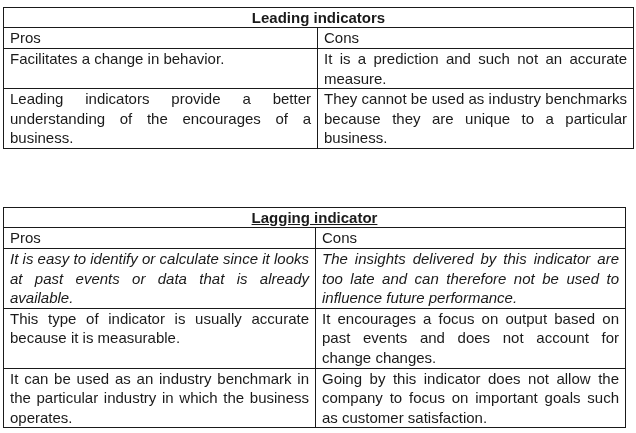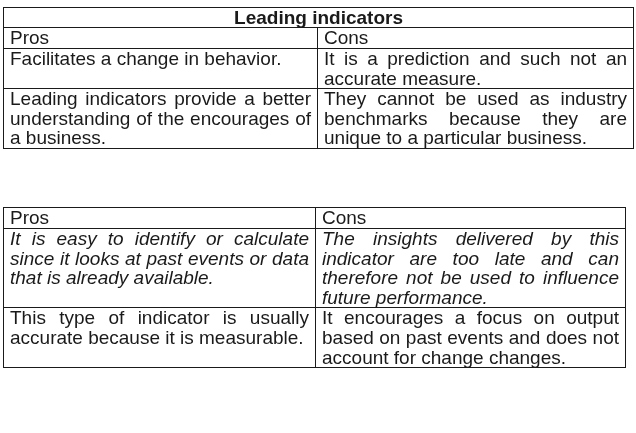--- a/index.html
+++ b/index.html
@@ -12,21 +12,21 @@
       height: 433px;
       position: relative;
       overflow: hidden;
       font-family: "Liberation Sans", "DejaVu Sans", sans-serif;
       color: #1a1a1a;
     }
     table.ind {
       position: absolute;
       border-collapse: collapse;
       table-layout: fixed;
-      font-size: 19px;
+      font-size: 15px;
       line-height: 19.6px;
     }
     table.ind td, table.ind th {
       border: 1px solid #1a1a1a;
       padding: 0 6px 0 6px;
       vertical-align: top;
       text-align: justify;
       text-align-last: left;
       font-weight: normal;
     }
@@ -86,26 +86,33 @@
   </tr>
 </tbody>
   </table>
 
 <table class="ind" id="lagging">
   <colgroup>
       <col class="c1">
       <col class="c2">
     </colgroup>
   <tbody>
+      <tr>
+    <td colspan="2" class="title-cell"><span class="spell">Lagging indicator</span></td>
+  </tr>
   <tr>
     <td class="head-cell">Pros</td>
     <td class="head-cell">Cons</td>
   </tr>
   <tr class="r-lag-1">
     <td>It is easy to identify or calculate since it looks at past events or data that is already available.</td>
     <td>The insights delivered by this indicator are too late and can therefore not be used to influence future performance.</td>
   </tr>
   <tr class="r-lag-2">
     <td>This type of indicator is usually accurate because it is measurable.</td>
     <td>It encourages a focus on output based on past events and does not account for change changes.</td>
   </tr>
+  <tr class="r-lag-3">
+    <td>It can be used as an industry benchmark in the particular industry in which the business operates.</td>
+    <td>Going by this indicator does not allow the company to focus on important goals such as customer satisfaction.</td>
+  </tr>
 </tbody>
   </table>
 
 </body></html>

